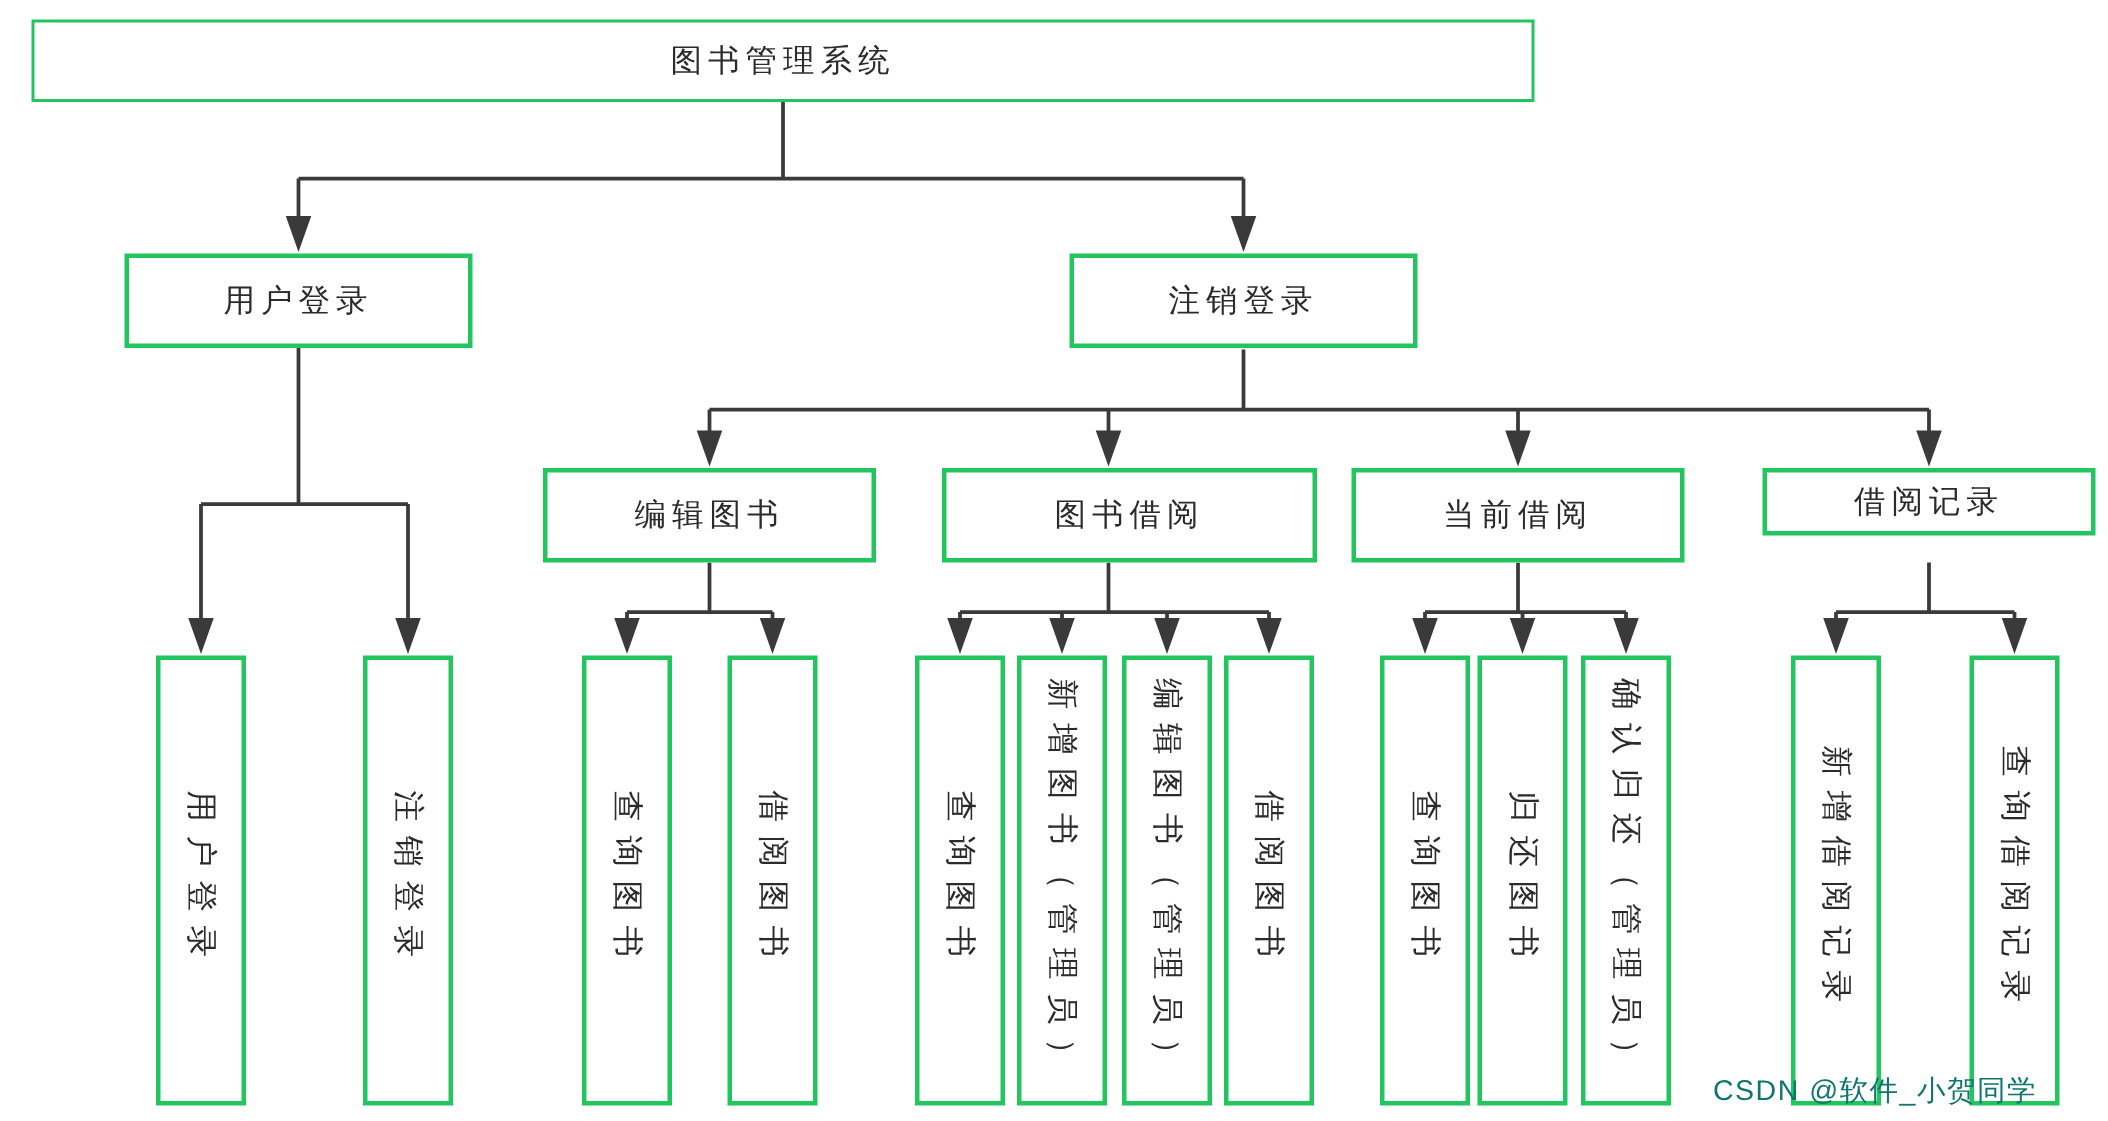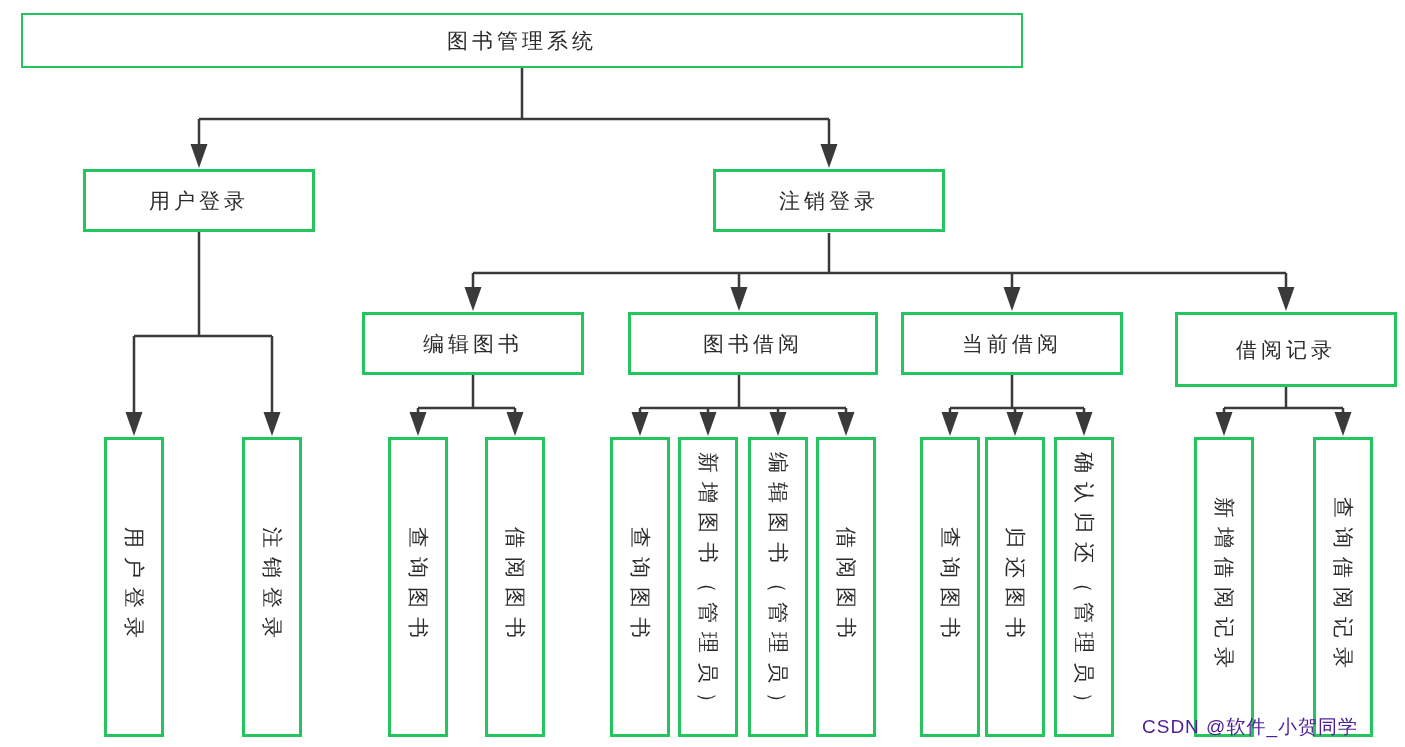--- a/index.html
+++ b/index.html
@@ -32,21 +32,21 @@
     text-orientation:sideways;
     font-size:21px;
     letter-spacing:9px;
     line-height:1;
     white-space:nowrap;
   }
   .watermark{
     position:absolute;
     left:1142px;top:714px;
     font-size:19px;
-    color:#4c1d95;
+    color:#0f766e;
     letter-spacing:1px;
     white-space:nowrap;
   }
 </style>
 </head>
 <body>
 
 <div class="canvas">
 
   <svg class="wires" viewBox="0 0 1405 747" xmlns="http://www.w3.org/2000/svg" aria-hidden="true">
@@ -102,21 +102,21 @@
 
   <div class="node hbox" style="left:362px;top:312px;width:222px;height:63px;">
     <span>编辑图书</span>
   </div>
   <div class="node hbox" style="left:628px;top:312px;width:250px;height:63px;">
     <span>图书借阅</span>
   </div>
   <div class="node hbox" style="left:901px;top:312px;width:222px;height:63px;">
     <span>当前借阅</span>
   </div>
-  <div class="node hbox" style="left:1175px;top:312px;width:222px;height:75px;">
+  <div class="node hbox" style="left:1175px;top:312px;width:222px;height:45px;font-family:Liberation Serif, serif;">
     <span>借阅记录</span>
   </div>
 
   <div class="node vbox" style="left:104px;top:437px;">
     <span>用户登录</span>
   </div>
   <div class="node vbox" style="left:242px;top:437px;">
     <span>注销登录</span>
   </div>
 

